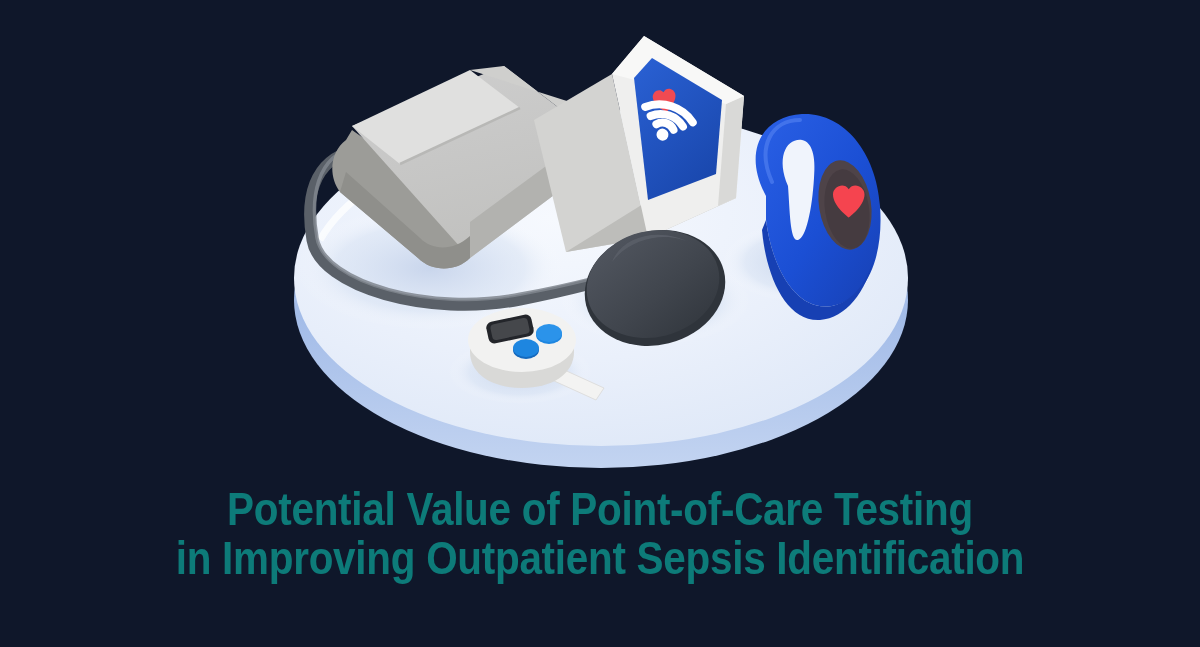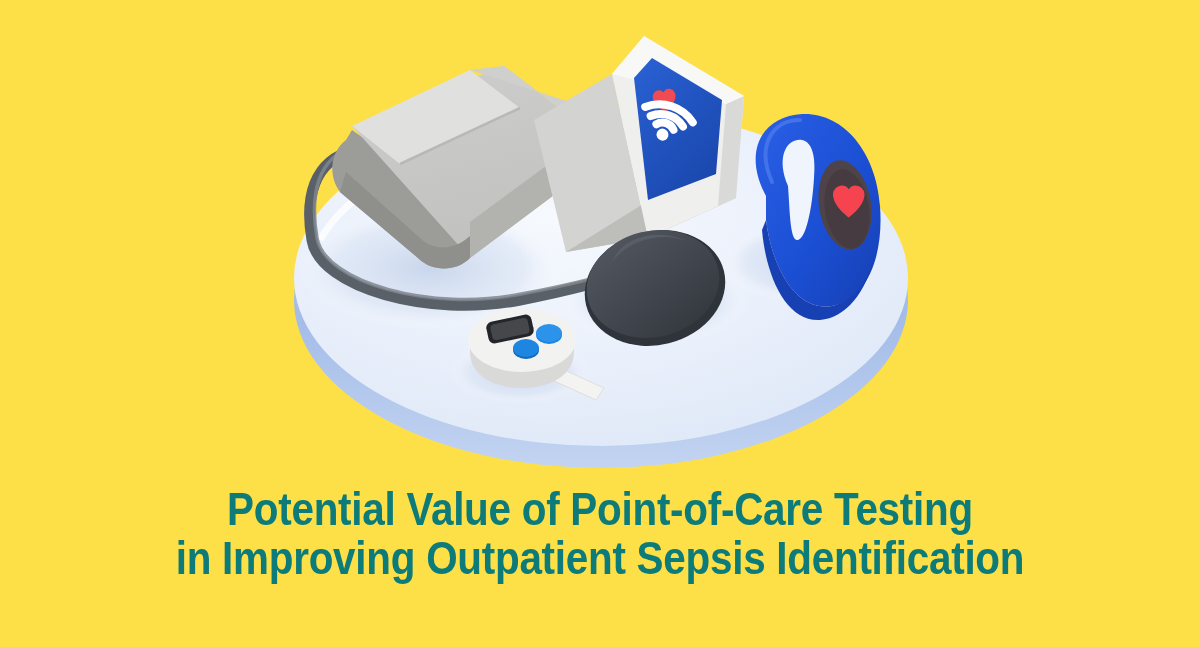--- a/index.html
+++ b/index.html
@@ -8,21 +8,21 @@
     padding: 0;
     background: #ffffff;
   }
   body {
     font-family: "Liberation Sans", sans-serif;
   }
   #page {
     position: relative;
     width: 1200px;
     height: 647px;
-    background: #fde047;
+    background: #0f172a;
     overflow: hidden;
   }
 
   
   #illustration {
     position: absolute;
     left: 0;
     top: 0;
     width: 1200px;
     height: 480px;

